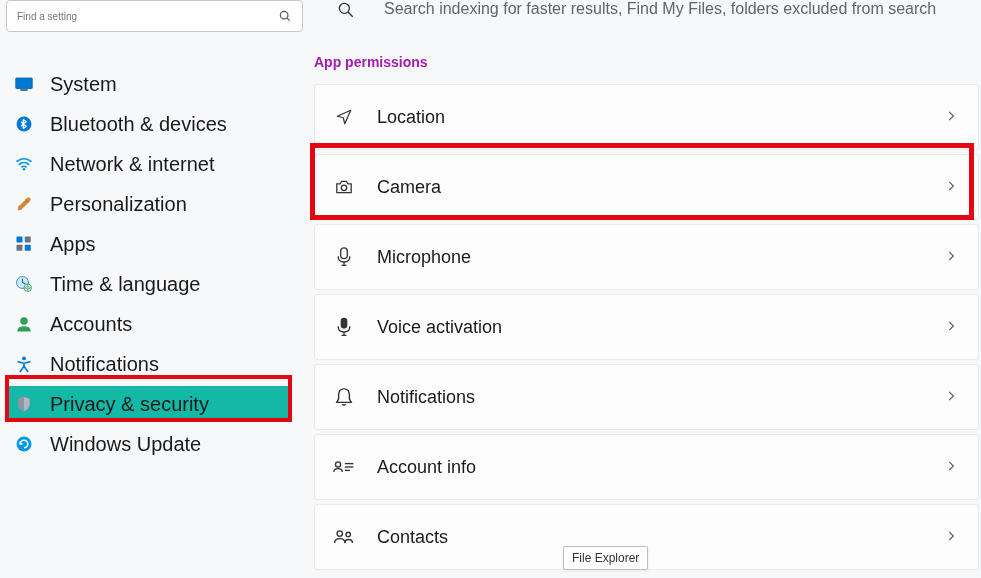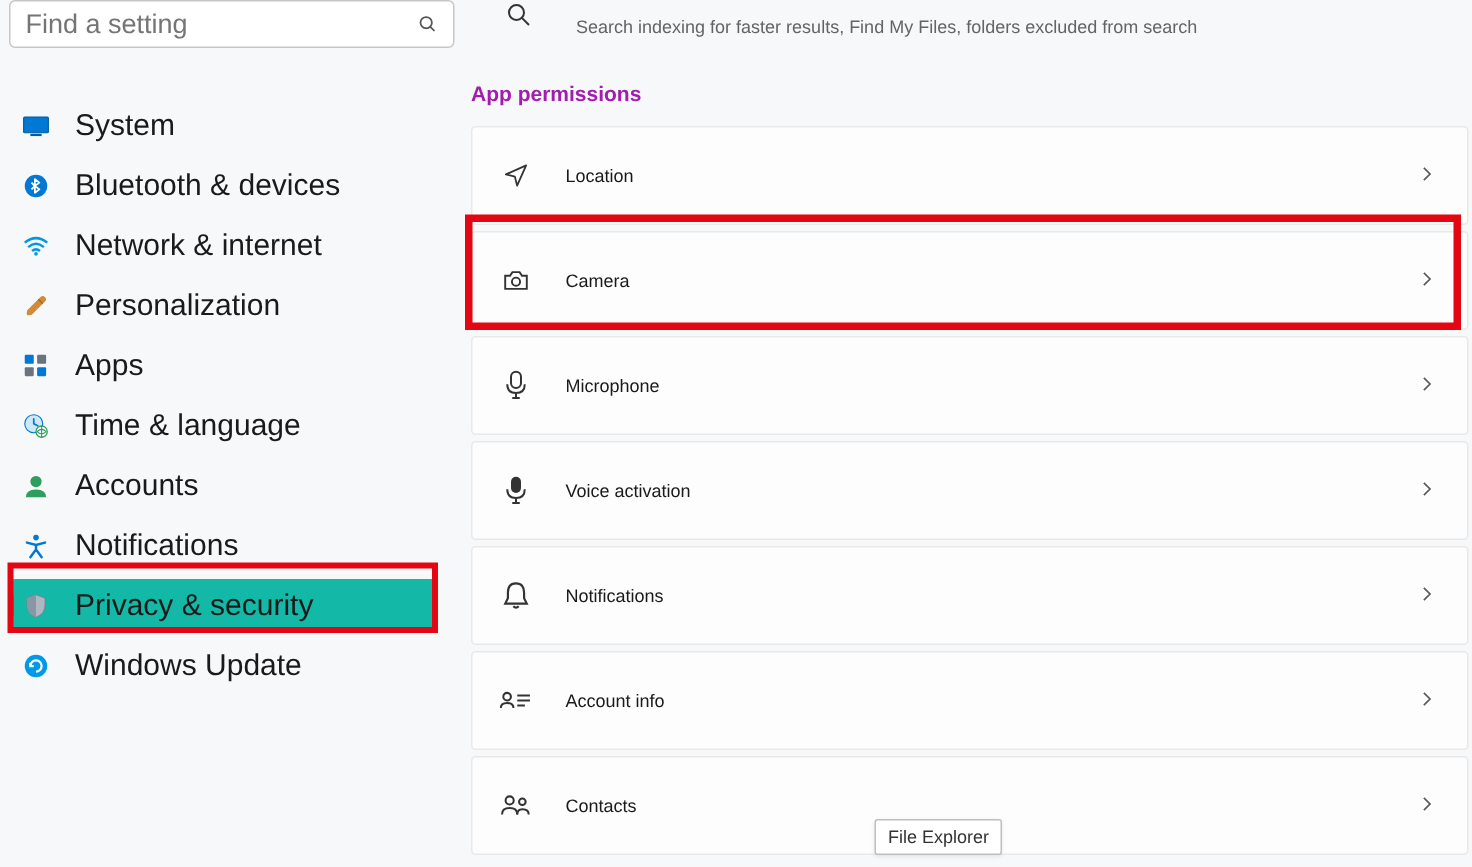--- a/index.html
+++ b/index.html
@@ -24,21 +24,21 @@
       position: relative;
       width: 297px;
     }
     .search-input {
       width: 100%;
       height: 32px;
       padding: 0 36px 0 10px;
       border: 1px solid #c7c7c7;
       border-radius: 4px;
       background: #fff;
-      font-size: 18px;
+      font-size: 10px;
       outline: none;
       color: #555;
     }
     .search-icon-btn {
       position: absolute;
       right: 8px;
       top: 50%;
       transform: translateY(-50%);
       width: 20px;
       height: 20px;
@@ -106,23 +106,23 @@
       height: 30px;
     }
     .top-icon {
       width: 36px;
       display: flex;
       justify-content: center;
       color: #333;
       margin-left: 14px;
     }
     .top-desc {
-      font-size: 12px;
+      font-size: 16px;
       color: #646464;
-      padding-top: 11px;
+      padding-top: 0;
     }
     .section-title {
       font-weight: 600;
       font-size: 14px;
       margin: 24px 0 14px 0;
       color: #a21caf;
     }
     .cards { display: flex; flex-direction: column; gap: 4px; padding-right: 2px; }
     .card {
       background: #fdfdfd;
@@ -138,42 +138,42 @@
     .card .card-icon {
       width: 22px;
       height: 22px;
       display: flex;
       align-items: center;
       justify-content: center;
       color: #333;
       margin-right: 22px;
     }
     .card .card-label {
-      font-size: 12px;
+      font-size: 18px;
       color: #1a1a1a;
     }
     .card .chev {
       margin-left: auto;
       color: #5a5a5a;
       width: 16px;
       height: 16px;
     }
     .highlight-box-camera {
       position: absolute;
       left: 310px;
       top: 143px;
       width: 664px;
       height: 77px;
       border: 5px solid #e30613;
       pointer-events: none;
       z-index: 5;
     }
     .tooltip {
       position: absolute;
-      left: 583px;
+      left: 563px;
       top: 546px;
       background: #fff;
       border: 1px solid #bfbfbf;
       padding: 4px 8px;
       font-size: 12px;
       color: #333;
       border-radius: 2px;
       z-index: 10;
       box-shadow: 0 1px 3px rgba(0,0,0,.08);
     }

